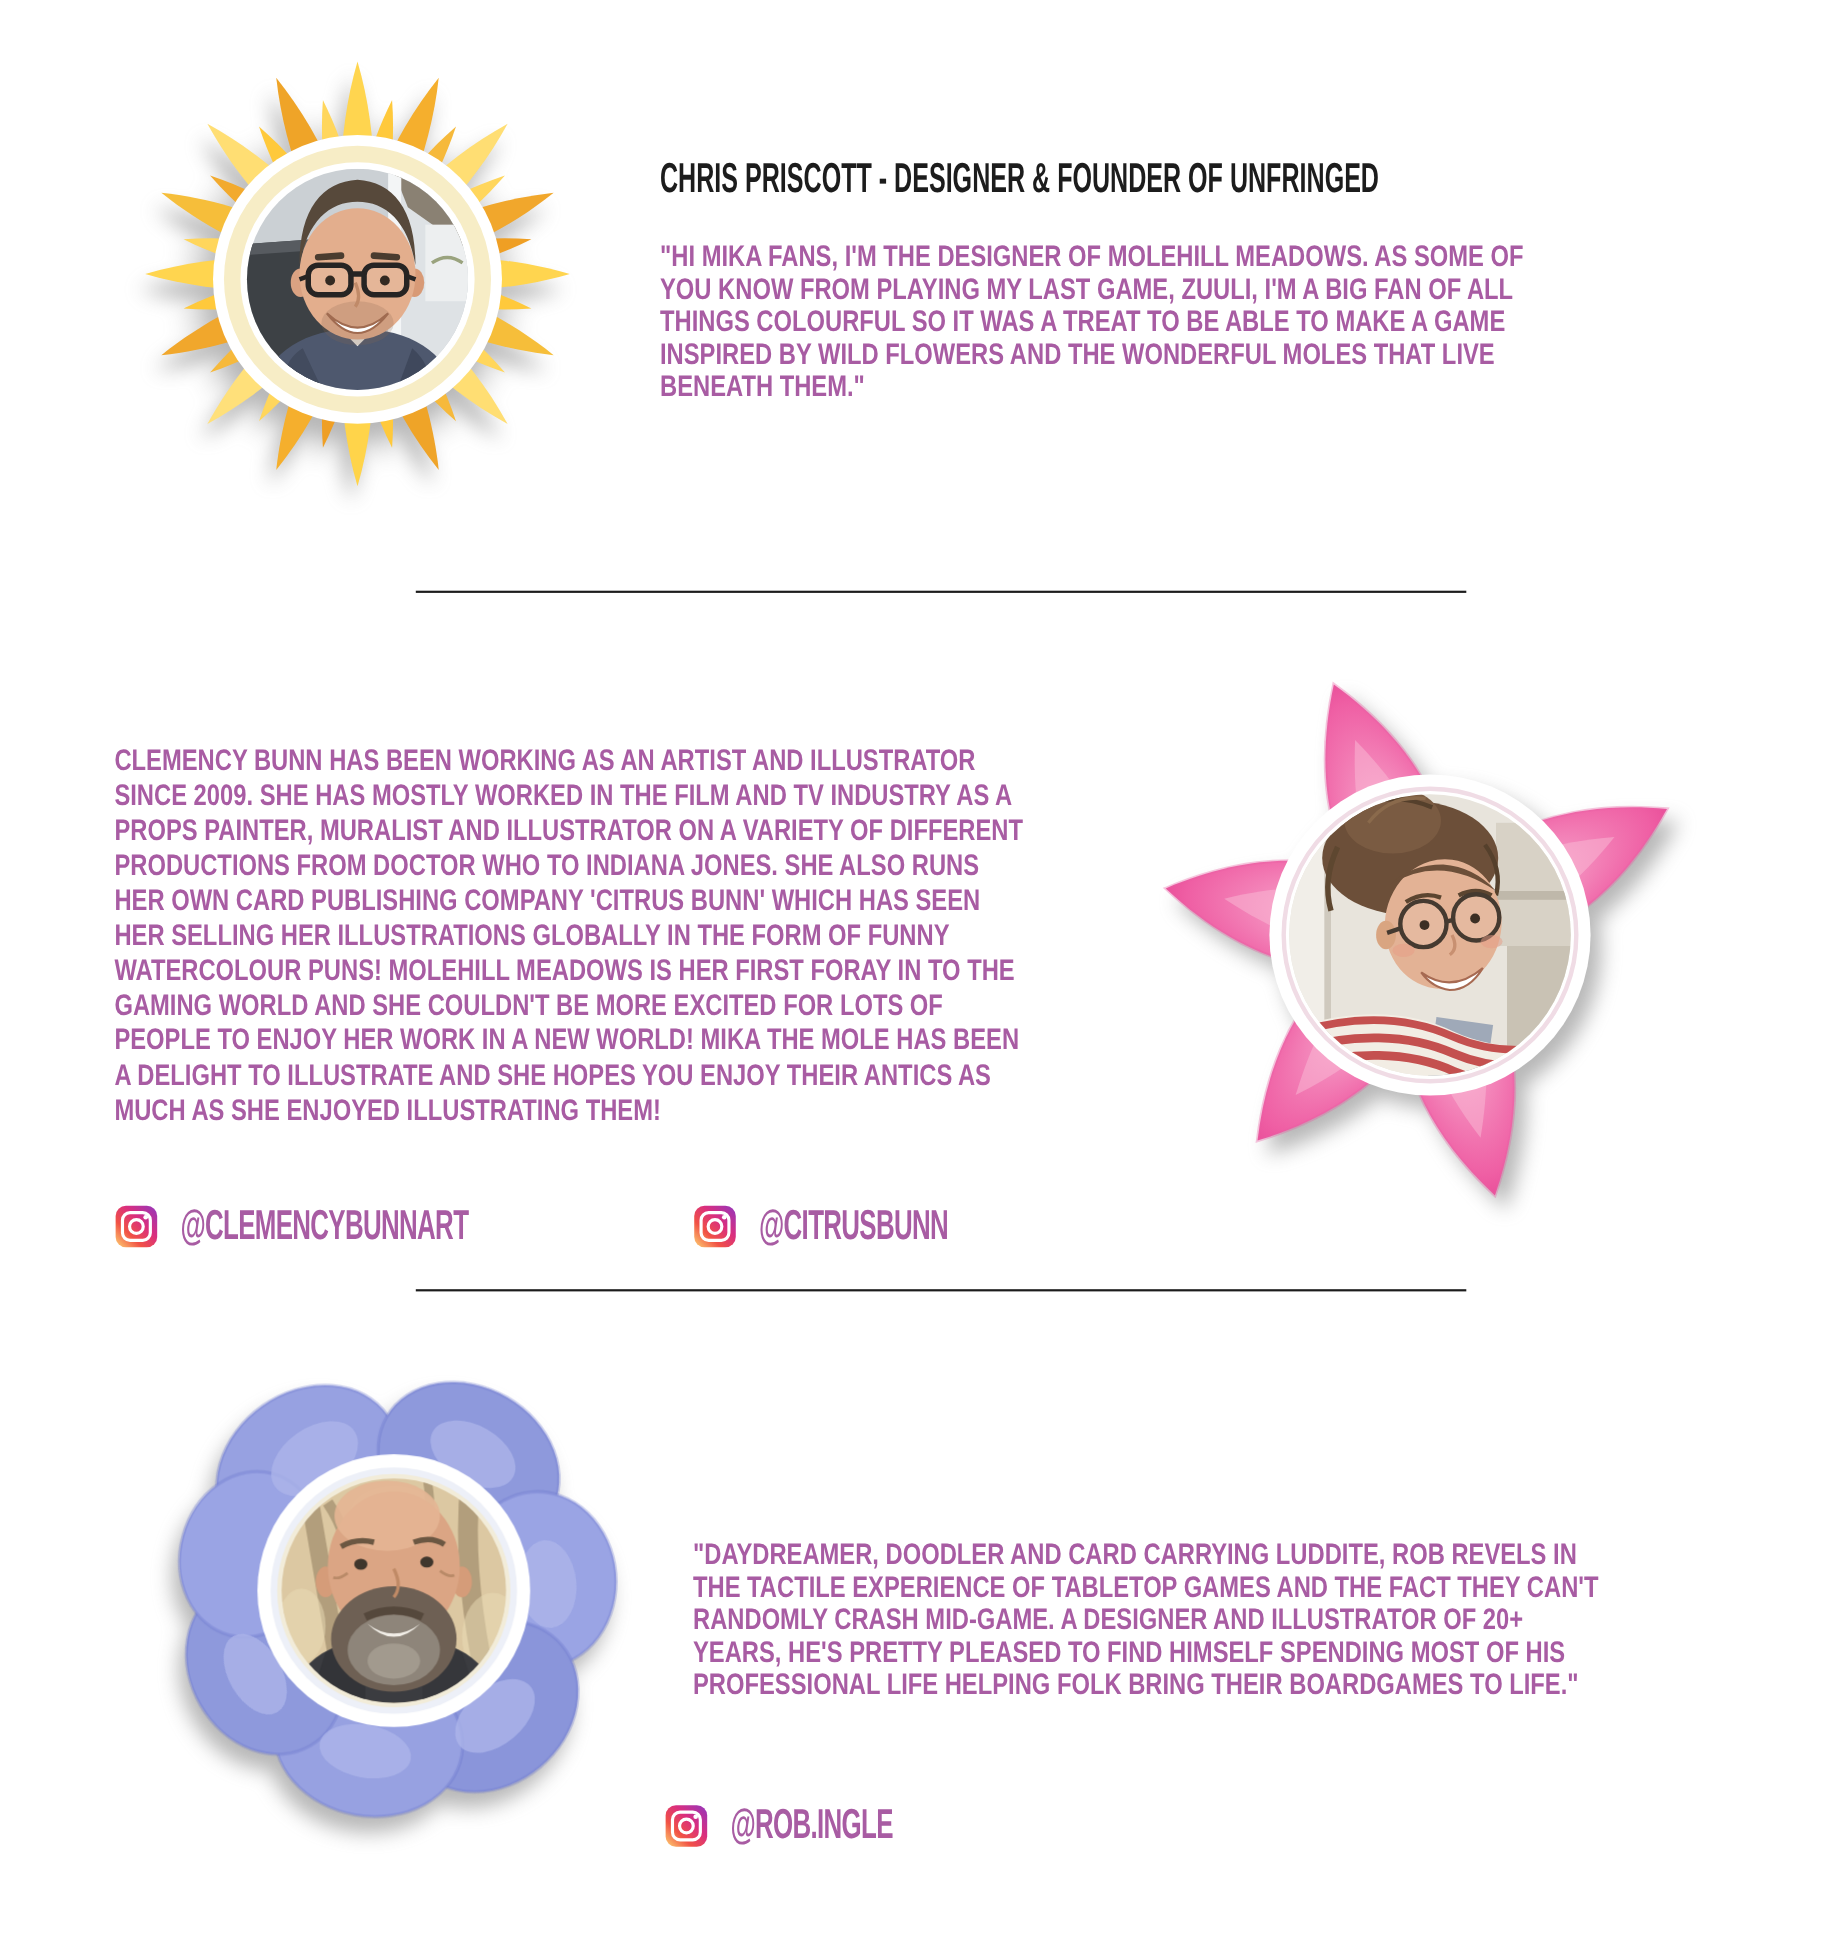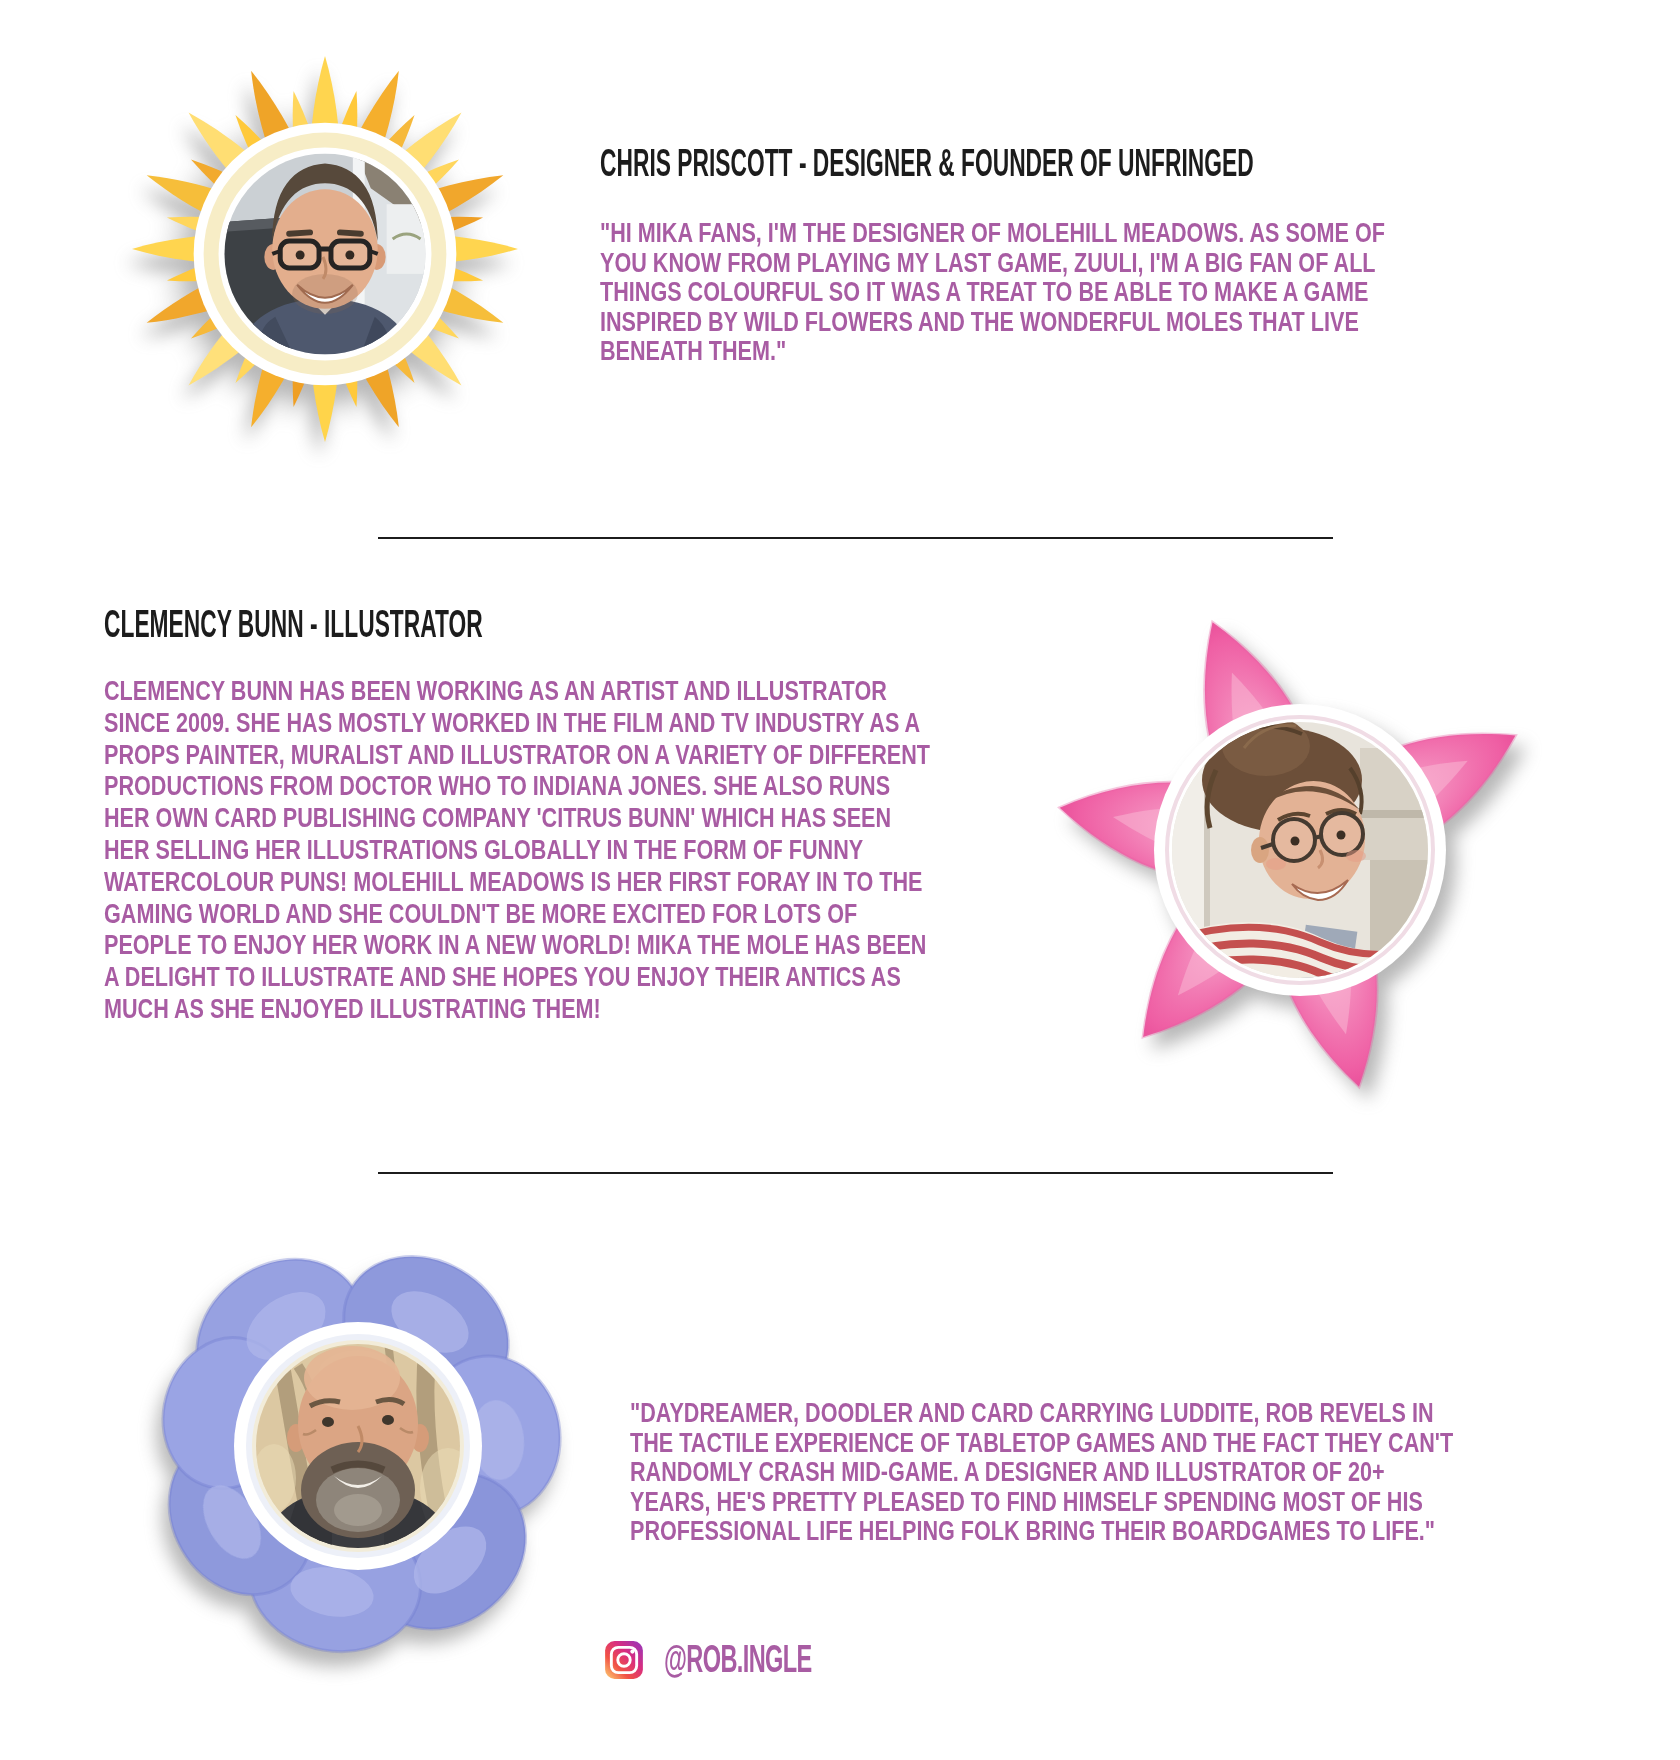--- a/index.html
+++ b/index.html
@@ -219,23 +219,20 @@
       <div>"HI MIKA FANS, I'M THE DESIGNER OF MOLEHILL MEADOWS. AS SOME OF</div>
       <div>YOU KNOW FROM PLAYING MY LAST GAME, ZUULI, I'M A BIG FAN OF ALL</div>
       <div>THINGS COLOURFUL SO IT WAS A TREAT TO BE ABLE TO MAKE A GAME</div>
       <div>INSPIRED BY WILD FLOWERS AND THE WONDERFUL MOLES THAT LIVE</div>
       <div>BENEATH THEM."</div>
     </div>
 
 
   <div class="abs divider" style="left:378px;top:537px;width:955px"></div>
 
-  <h2 class="abs title" style="left:104px;top:603px">
-    <span class="cond">CLEMENCY BUNN - ILLUSTRATOR</span>
-  </h2>
 
   <div class="abs bio lh-lg" style="left:104px;top:676px">
       <div>CLEMENCY BUNN HAS BEEN WORKING AS AN ARTIST AND ILLUSTRATOR</div>
       <div>SINCE 2009. SHE HAS MOSTLY WORKED IN THE FILM AND TV INDUSTRY AS A</div>
       <div>PROPS PAINTER, MURALIST AND ILLUSTRATOR ON A VARIETY OF DIFFERENT</div>
       <div>PRODUCTIONS FROM DOCTOR WHO TO INDIANA JONES. SHE ALSO RUNS</div>
       <div>HER OWN CARD PUBLISHING COMPANY 'CITRUS BUNN' WHICH HAS SEEN</div>
       <div>HER SELLING HER ILLUSTRATIONS GLOBALLY IN THE FORM OF FUNNY</div>
       <div>WATERCOLOUR PUNS! MOLEHILL MEADOWS IS HER FIRST FORAY IN TO THE</div>
       <div>GAMING WORLD AND SHE COULDN'T BE MORE EXCITED FOR LOTS OF</div>
@@ -308,20 +305,34 @@
         <path d="M272,286 Q300,306 328,282 Q316,302 298,302 Q282,300 272,286 Z" fill="#ffffff" stroke="#A76A52" stroke-width="2"></path>
         <rect x="282" y="330" width="52" height="54" fill="#9FA9B8" transform="rotate(8 308 356)"></rect>
         <path d="M150,384 L150,338 C210,318 262,320 302,340 C346,360 390,354 412,344 L412,384 Z" fill="#F2EDE4"></path>
         <path d="M152,342 C210,324 260,326 300,344 C343,363 388,357 412,347" stroke="#C4504F" stroke-width="7" fill="none"></path>
         <path d="M150,358 C210,340 262,342 302,360 C344,378 388,372 412,362" stroke="#C4504F" stroke-width="8" fill="none"></path>
         <path d="M150,374 C210,356 262,358 302,376 C344,394 388,388 412,378" stroke="#C4504F" stroke-width="8" fill="none"></path>
       </g>
     </svg>
   </div>
 
+  <div class="abs social" style="left:104px;top:1093px">
+    <span class="sicon sicon40">
+        <svg viewBox="0 0 36 36">
+          <use href="#ig"></use>
+        </svg>
+      </span>
+    <span class="handle">@CLEMENCYBUNNART</span>
+    <span class="sicon sicon40 handle-gap">
+        <svg viewBox="0 0 36 36">
+          <use href="#ig"></use>
+        </svg>
+      </span>
+    <span class="handle">@CITRUSBUNN</span>
+  </div>
 
   <div class="abs divider" style="left:378px;top:1172px;width:955px"></div>
 
   <div class="abs flower shadow-l" style="left:146px;top:1226px;width:430px;height:450px">
     <svg viewBox="0 0 430 450" width="430" height="450">
       <defs>
           <clipPath id="cp-rob">
             <circle cx="212" cy="220" r="102"></circle>
           </clipPath>
         </defs>

